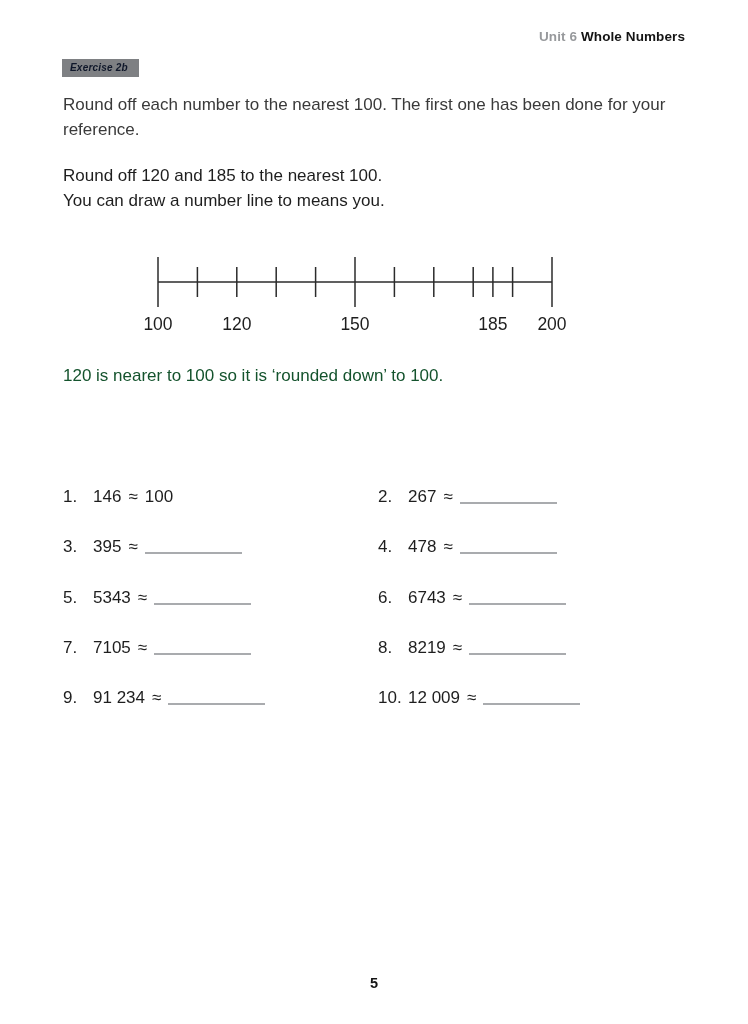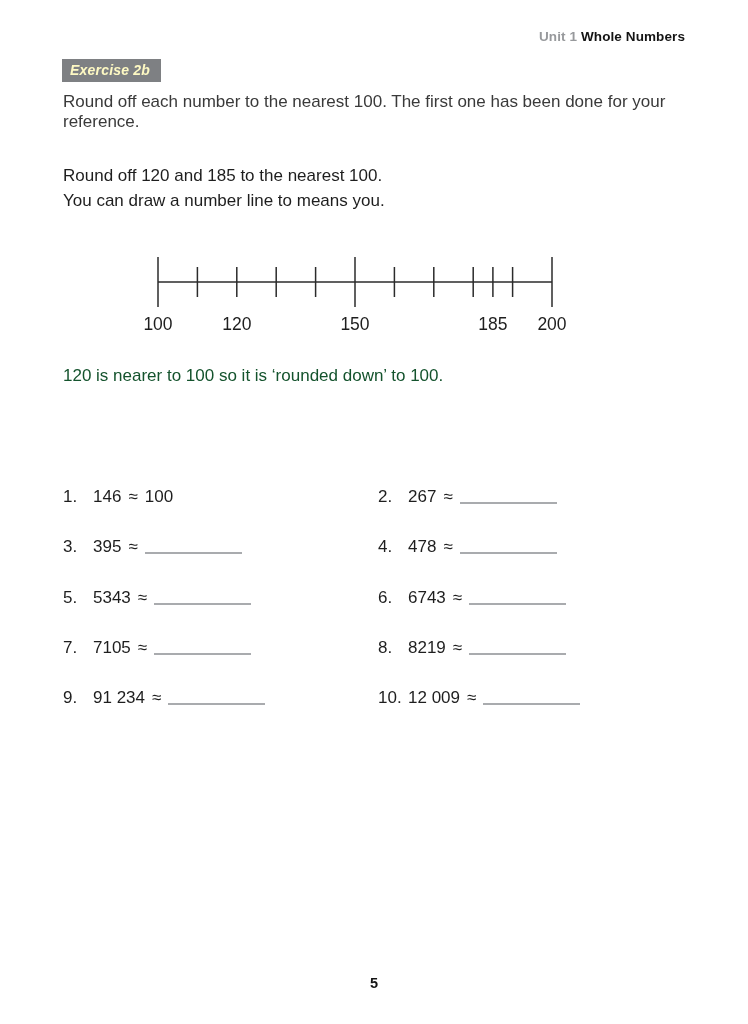--- a/index.html
+++ b/index.html
@@ -24,36 +24,36 @@
   }
   .unit-label { color: #97999c; }
   .unit-title { color: #141414; }
 
   
   .badge {
     position: absolute;
     left: 62px;
     top: 59px;
     background: #7e8083;
-    color: #fef9c3;
+    color: #0f172a;
     font-style: italic;
     font-weight: bold;
-    font-size: 14px;
+    font-size: 10px;
     padding: 3px 11px 4px 8px;
     letter-spacing: 0.2px;
   }
 
   
   .intro {
     position: absolute;
     left: 63px;
     top: 92px;
     width: 624px;
     font-size: 17px;
-    line-height: 20px;
+    line-height: 25px;
     color: #3a3a3a;
   }
   .example {
     position: absolute;
     left: 63px;
     top: 163px;
     width: 624px;
     font-size: 17px;
     line-height: 25.4px;
     color: #1e1e1e;
@@ -110,21 +110,21 @@
     font-size: 14.5px;
     color: #141414;
   }
 </style>
 </head>
 <body>
 
 <div class="page">
 
   <div class="header">
-    <span class="unit-label">Unit 1</span>
+    <span class="unit-label">Unit 6</span>
     <span> </span>
     <span class="unit-title">Whole Numbers</span>
   </div>
 
   <div class="badge">Exercise 2b</div>
 
   <div class="intro">Round off each number to the nearest 100. The first one has been done for your reference.</div>
 
   <div class="example">
     <div>Round off 120 and 185 to the nearest 100.</div>

